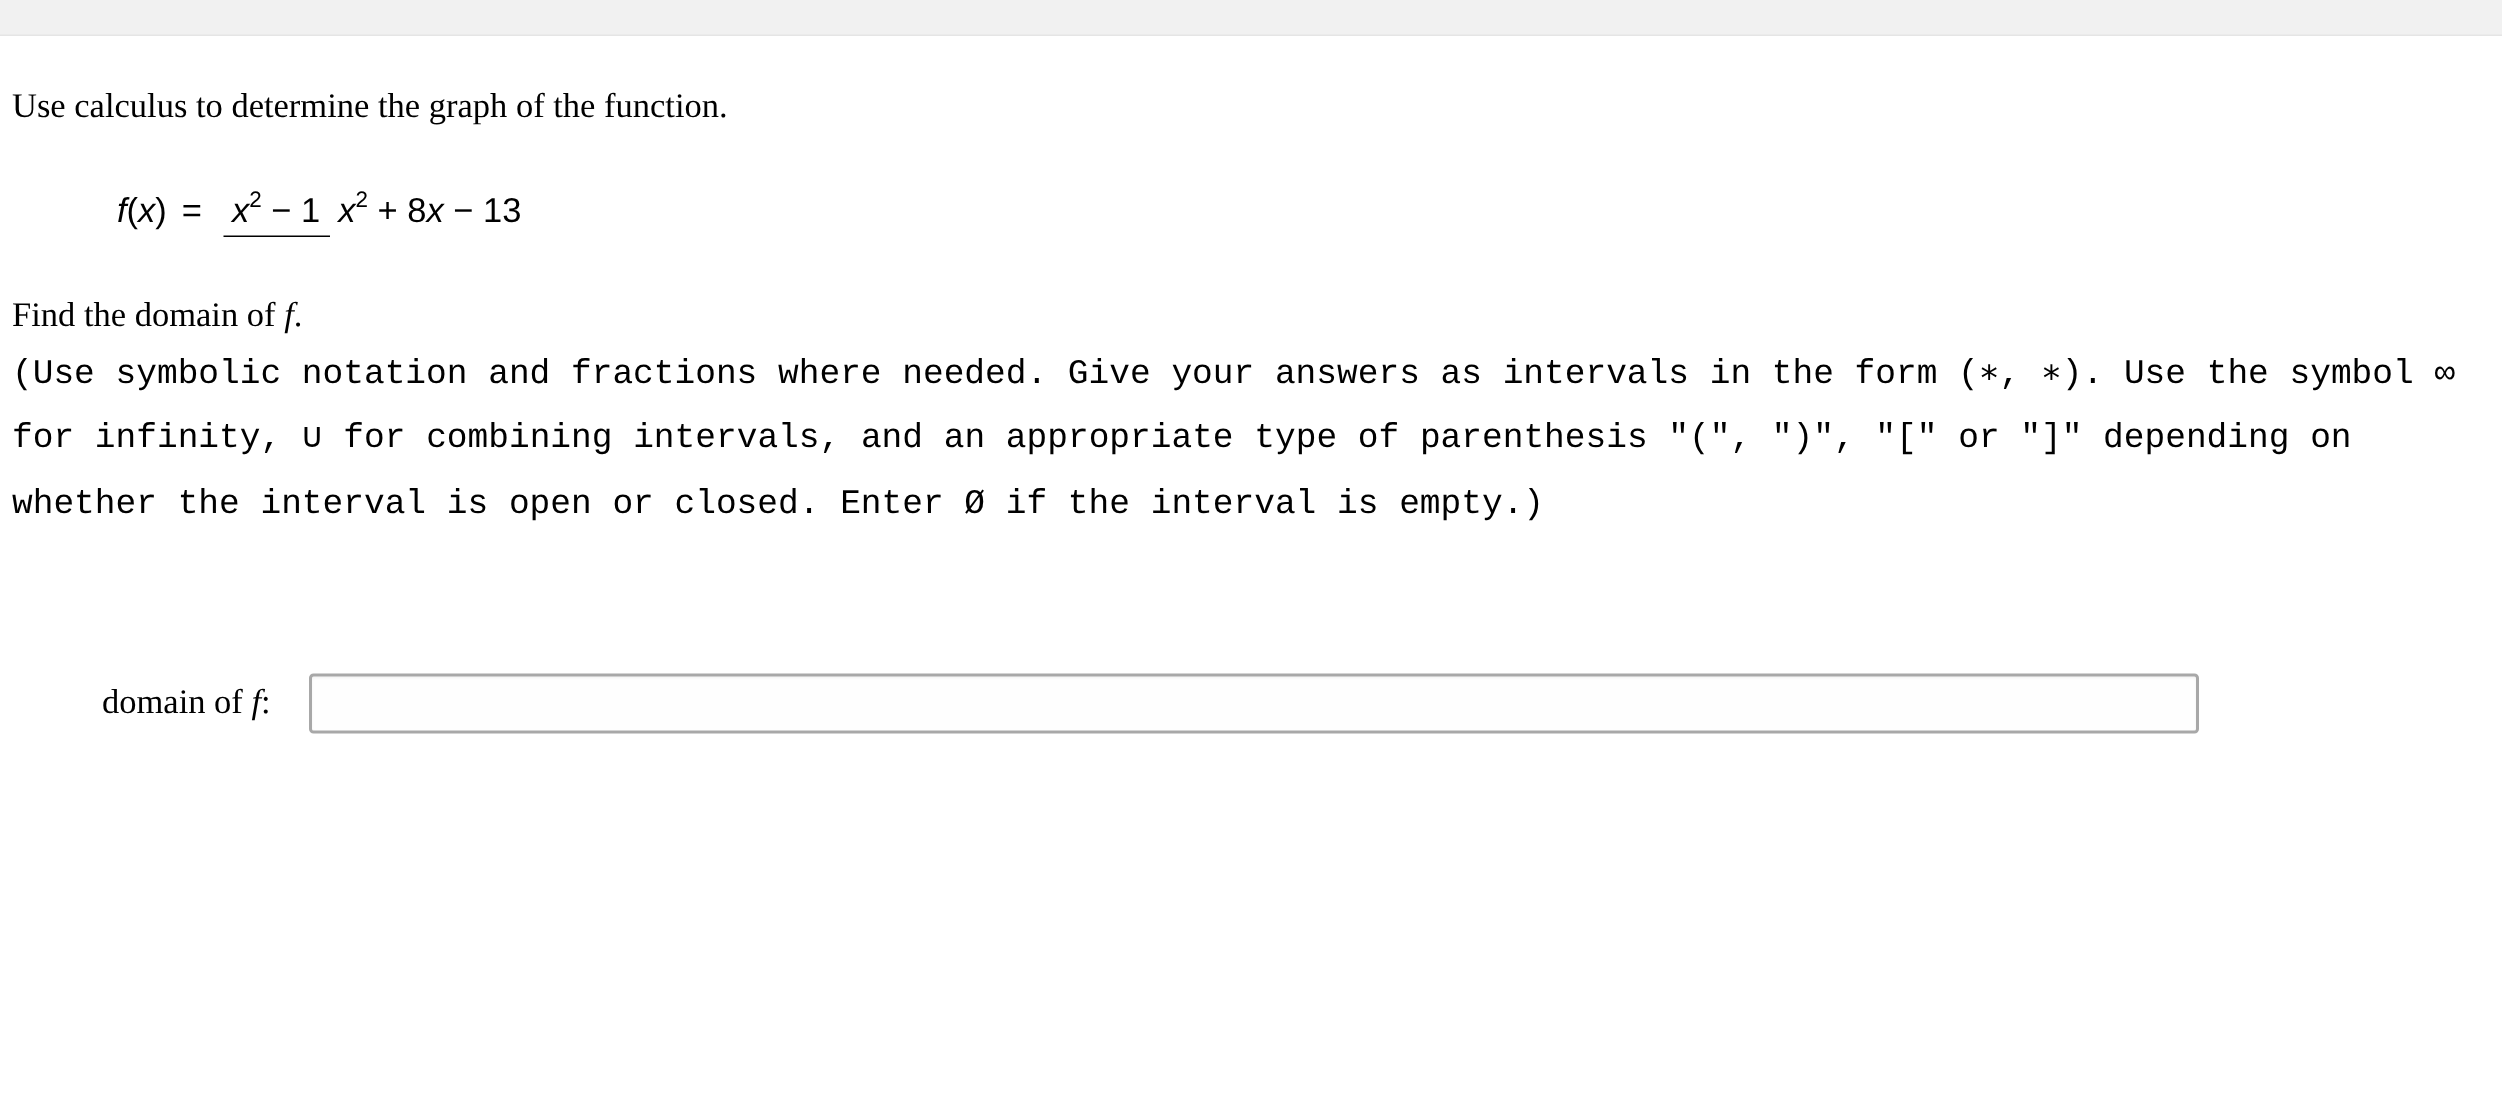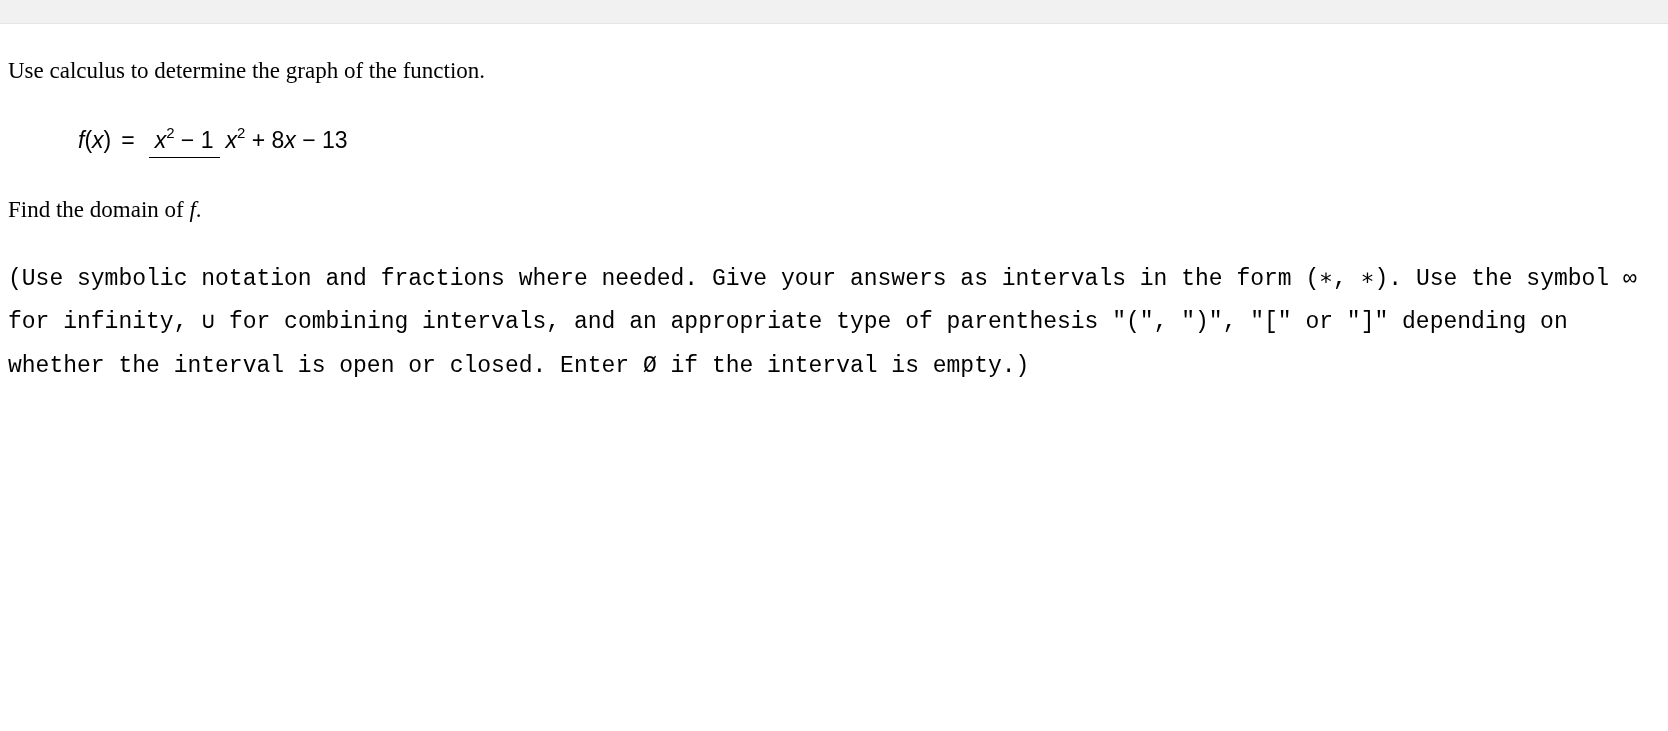--- a/index.html
+++ b/index.html
@@ -54,21 +54,20 @@
   }
   .num { border-bottom: 1.4px solid #000; }
   .sup {
     font-size: 0.65em;
     vertical-align: super;
     position: relative;
     top: -1px;
   }
   .mi { font-style: italic; }
   .prompt {
-    margin-bottom: 30px;
   }
   .instructions {
     line-height: 1.9;
     margin-bottom: 90px;
     font-family: Liberation Mono, monospace;
   }
   .answer-row {
     display: flex;
     align-items: center;
     margin-left: 60px;
@@ -112,15 +111,21 @@
         </span>
       </span>
     </div>
 
     <div class="prompt">
       <span>Find the domain of </span><span class="mi">f</span><span>.</span>
     </div>
 
     <div class="instructions">(Use symbolic notation and fractions where needed. Give your answers as intervals in the form (∗, ∗). Use the symbol ∞ for infinity, ∪ for combining intervals, and an appropriate type of parenthesis "(", ")", "[" or "]" depending on whether the interval is open or closed. Enter Ø if the interval is empty.)</div>
 
+    <div class="answer-row">
+      <span class="answer-label">
+        <span>domain of </span><span class="mi">f</span><span>:</span>
+      </span>
+      <input type="text" class="answer-input" value="" style="">
+    </div>
 
   </div>
 </div>
 
 </body></html>

